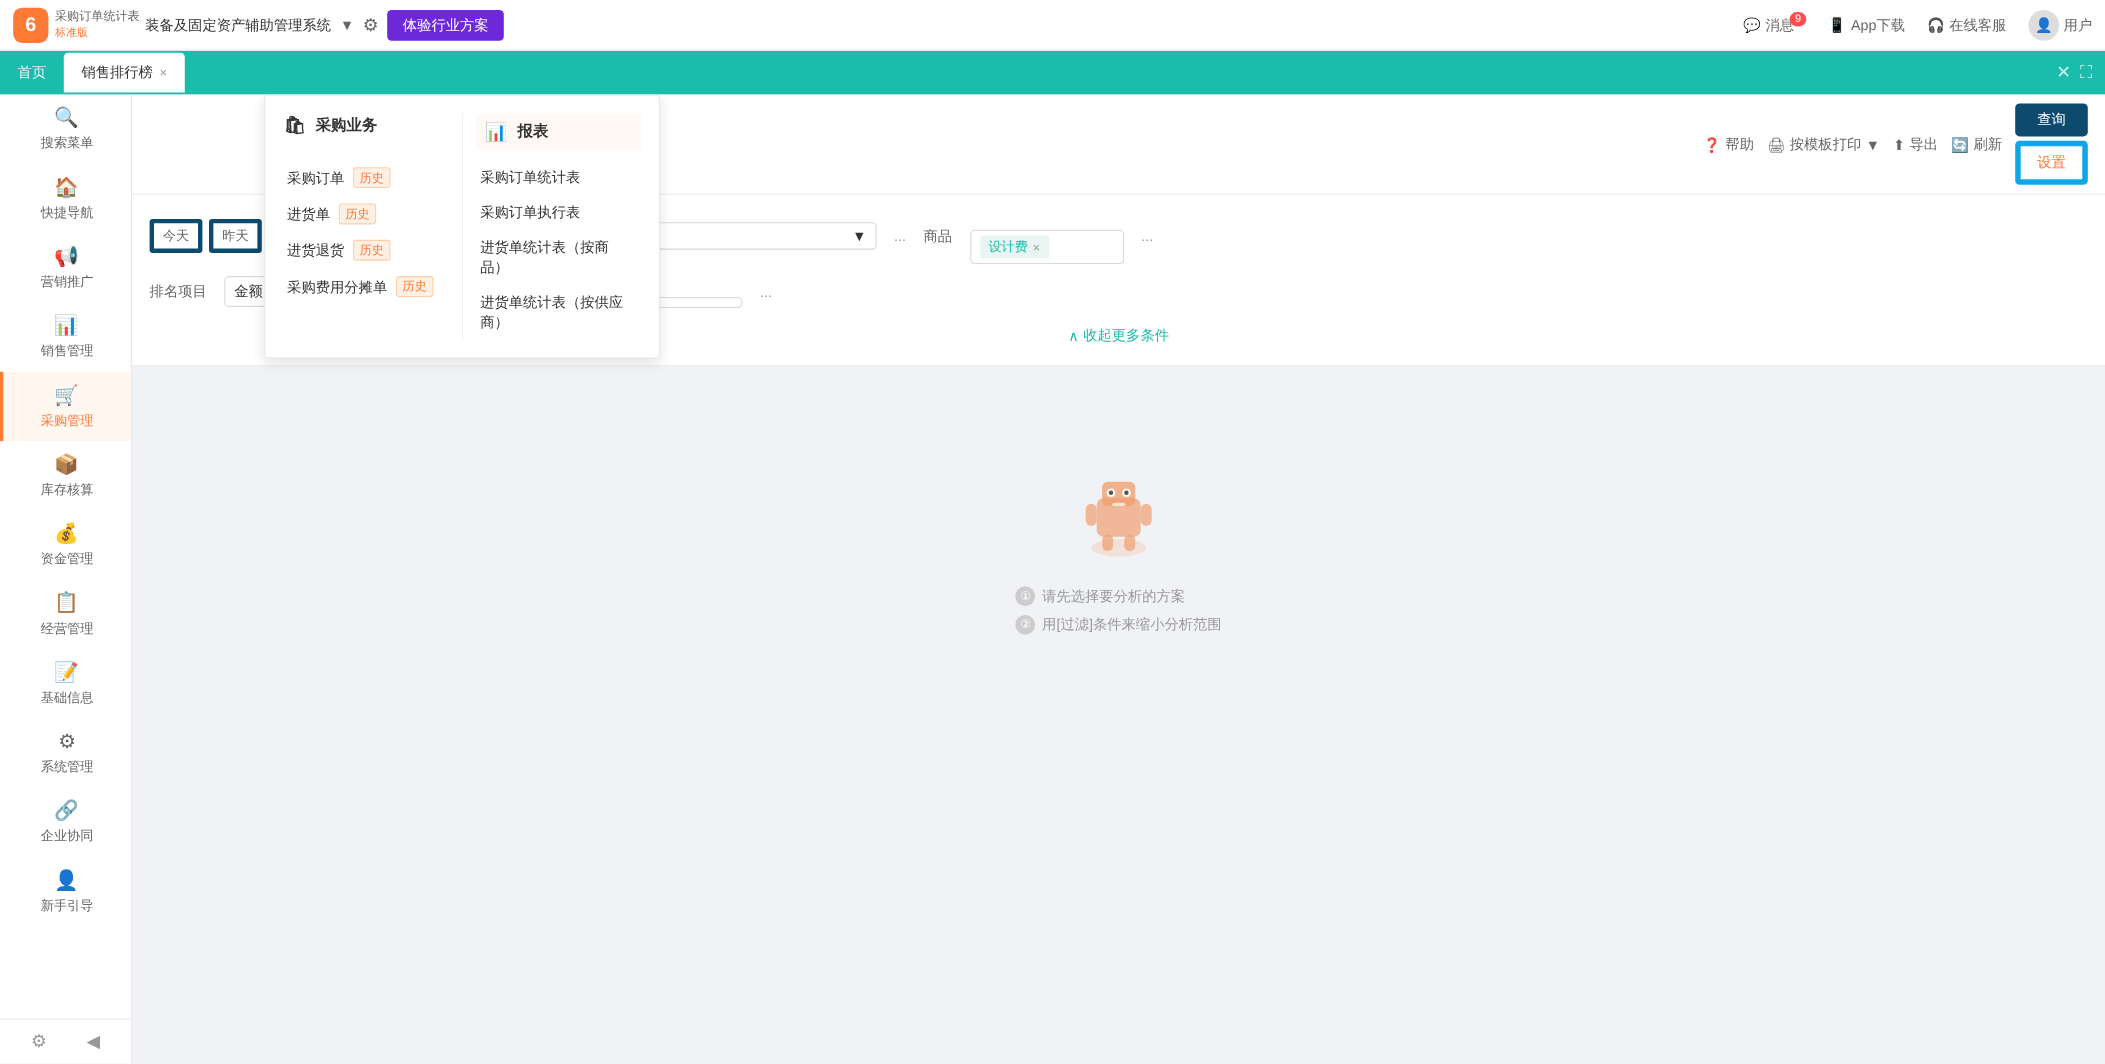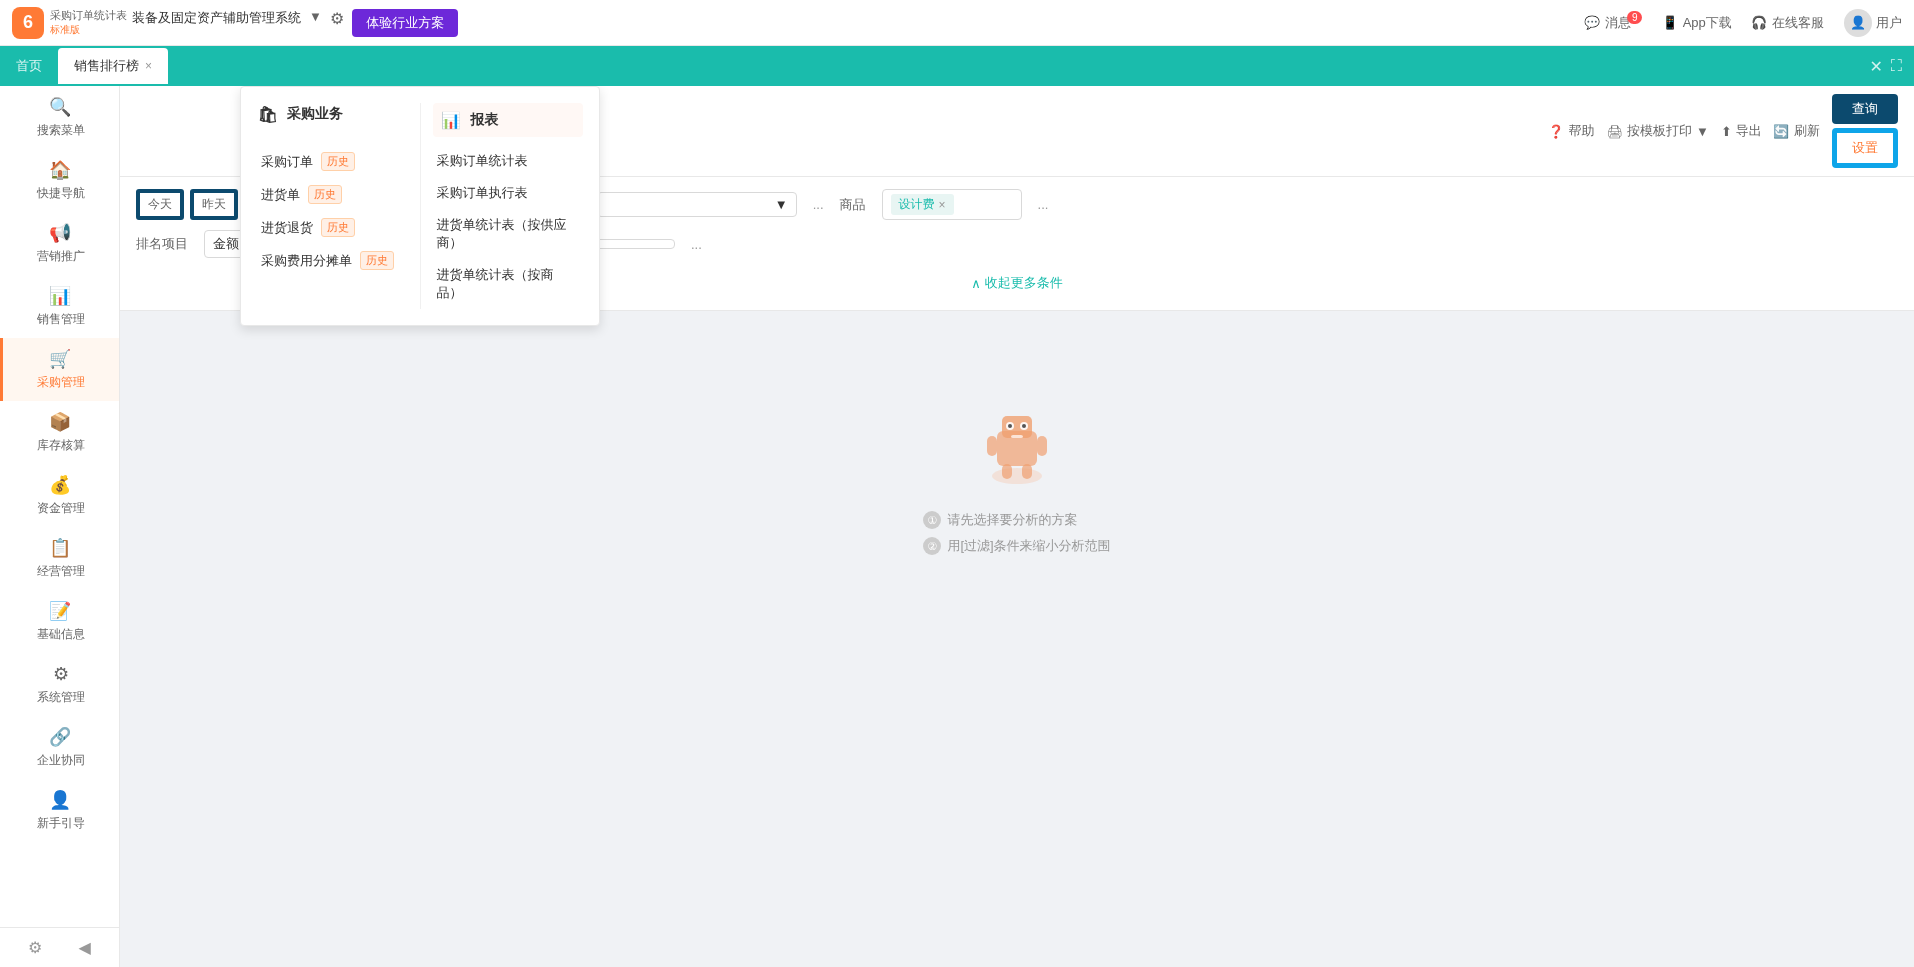--- a/index.html
+++ b/index.html
@@ -28,20 +28,21 @@
       background: #ff7a35;
       border-radius: 8px;
       display: flex; align-items: center; justify-content: center;
       color: #fff; font-size: 18px; font-weight: bold;
     }
     .logo-text { font-size: 11px; color: #666; line-height: 1.3; }
     .logo-badge { font-size: 10px; color: #ff7a35; }
     .header-system {
       flex: 1;
       display: flex;
+      align-items: center;
       gap: 8px;
     }
     .system-title { font-size: 13px; color: #333; }
     .header-dropdown { cursor: pointer; color: #666; }
     .header-settings { color: #666; cursor: pointer; font-size: 16px; }
     .industry-btn {
       background: #6d28d9;
       color: #fff;
       border: none;
       padding: 5px 14px;
@@ -223,20 +224,21 @@
       border-radius: 4px;
       padding: 4px 8px;
       font-size: 13px;
       color: #333;
       min-width: 160px;
       display: flex;
       align-items: flex-start;
       gap: 4px;
       cursor: pointer;
       background: #fff;
+      margin-top: 20px;
     }
     .filter-tag {
       background: #e8f5f3;
       color: #1abcac;
       padding: 2px 8px;
       border-radius: 3px;
       font-size: 12px;
       display: flex; align-items: center; gap: 4px;
     }
     .filter-tag-close { cursor: pointer; color: #999; }
@@ -607,23 +609,23 @@
             <span class="col-header-icon">📊</span>
             <span>报表</span>
           </div>
           <div class="dropdown-item">
             <span>采购订单统计表</span>
           </div>
           <div class="dropdown-item">
             <span>采购订单执行表</span>
           </div>
           <div class="dropdown-item">
+            <span>进货单统计表（按商品）</span>
+          </div>
+          <div class="dropdown-item">
             <span>进货单统计表（按供应商）</span>
           </div>
-          <div class="dropdown-item">
-            <span>进货单统计表（按商品）</span>
-          </div>
         </div>
       </div>
     </div>
 
   </div>
 </div>
 
 </body></html>

